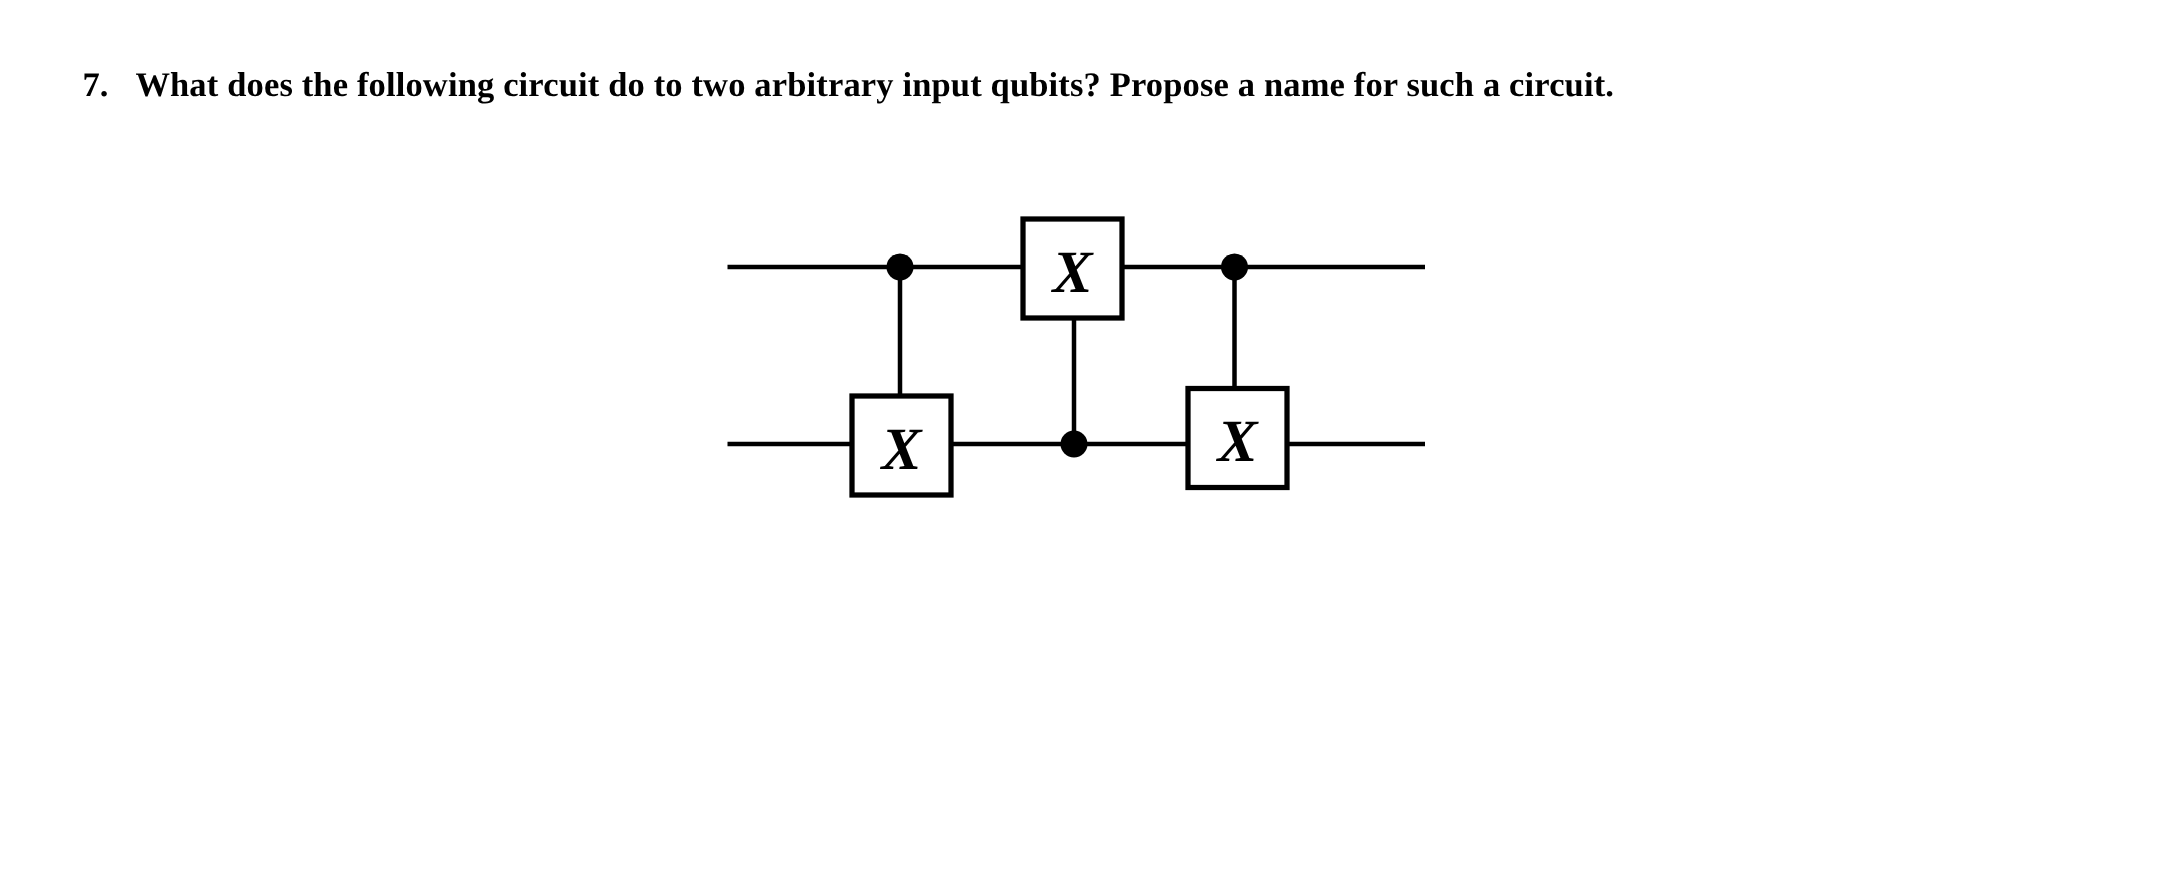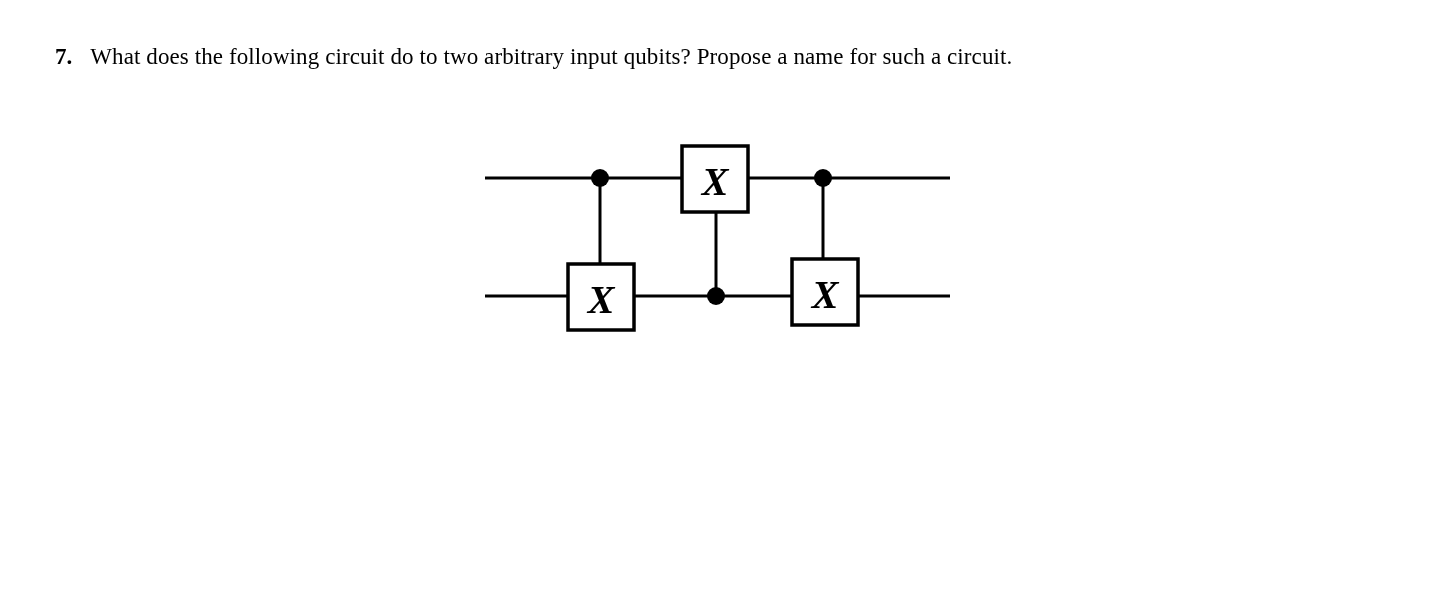--- a/index.html
+++ b/index.html
@@ -27,21 +27,21 @@
     align-items: baseline;
     white-space: nowrap;
   }
   #question-number {
     font-weight: bold;
     font-size: 23px;
     line-height: 30px;
     margin-right: 18px;
   }
   #question-text {
-    font-weight: normal;
+    font-weight: bold;
     font-size: 23px;
     line-height: 30px;
     letter-spacing: 0.1px;
   }
 
   
   #circuit-figure {
     position: absolute;
     left: 0;
     top: 0;

